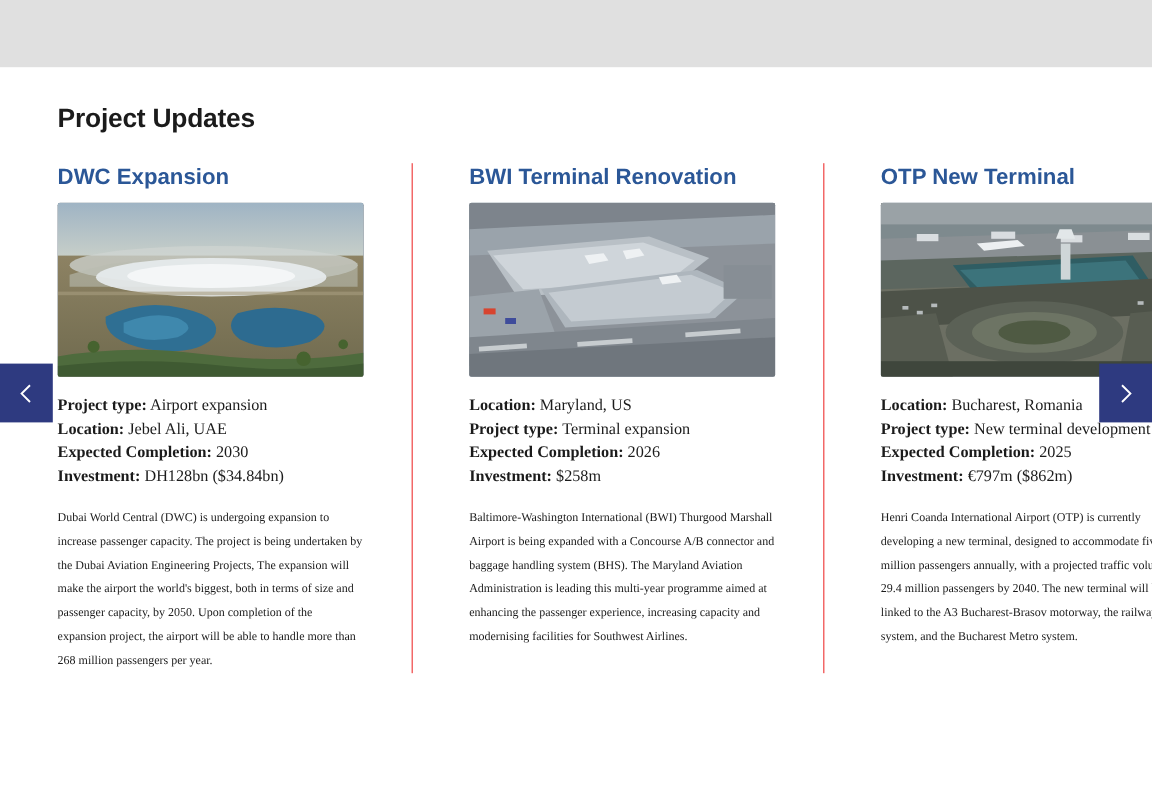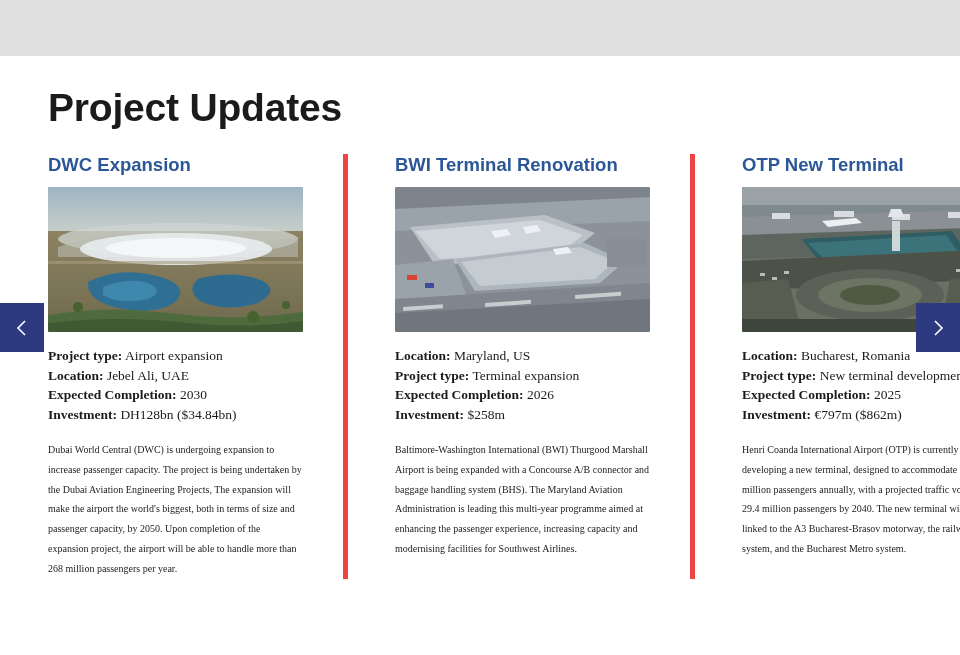--- a/index.html
+++ b/index.html
@@ -17,39 +17,39 @@
   .top-bar {
     width: 100%;
     height: 56px;
     background: #e0e0e0;
   }
   .page {
     padding: 0 48px;
     position: relative;
   }
   .page-title {
-    font-size: 39px;
+    font-size: 22px;
     font-weight: bold;
     color: #1b1b1b;
     letter-spacing: -0.2px;
     margin: 30px 0 0 0;
     font-family: "Liberation Sans", sans-serif;
   }
   .cards {
     display: flex;
     margin-top: 24px;
   }
   .card {
     width: 256px;
     padding-right: 40px;
     box-sizing: content-box;
     position: relative;
   }
   .card + .card {
-    border-left: 5px solid #ef4444;
+    border-left: 1px solid #ef4444;
     padding-left: 47px;
     margin-left: 0;
   }
   .card-title {
     color: #2b5797;
     font-size: 18.5px;
     font-weight: bold;
     margin: 0 0 11px 0;
     font-family: "Liberation Sans", sans-serif;
   }

